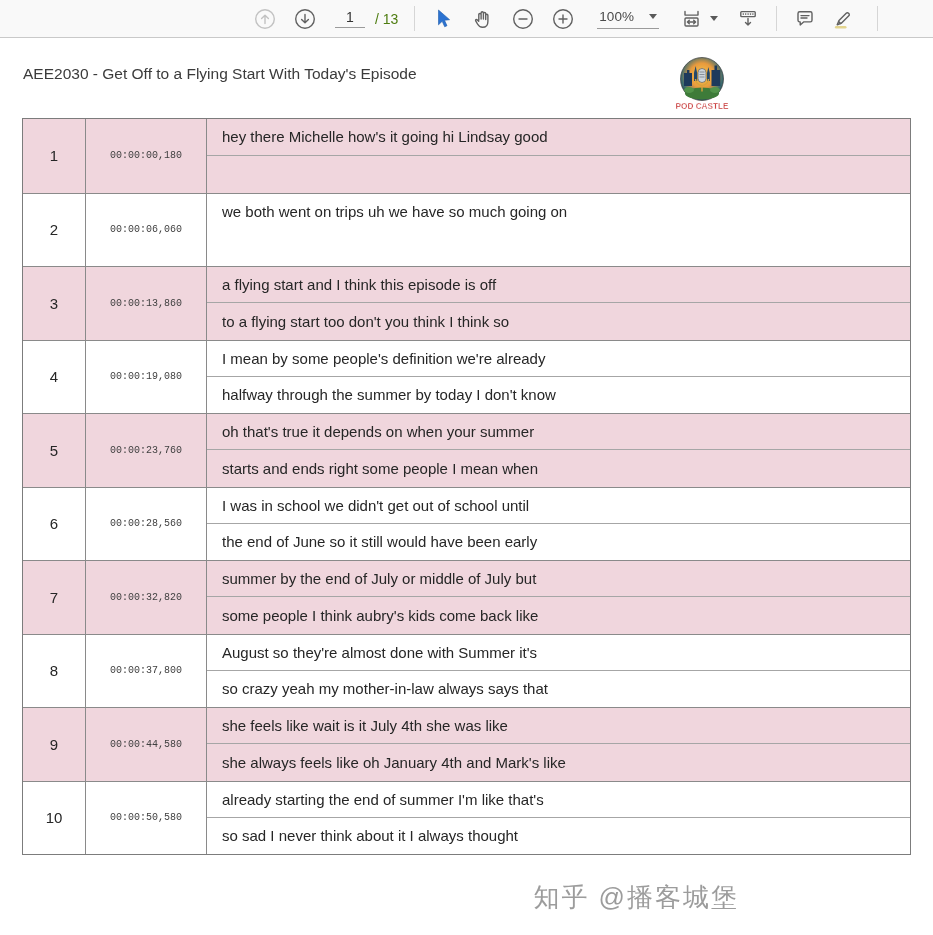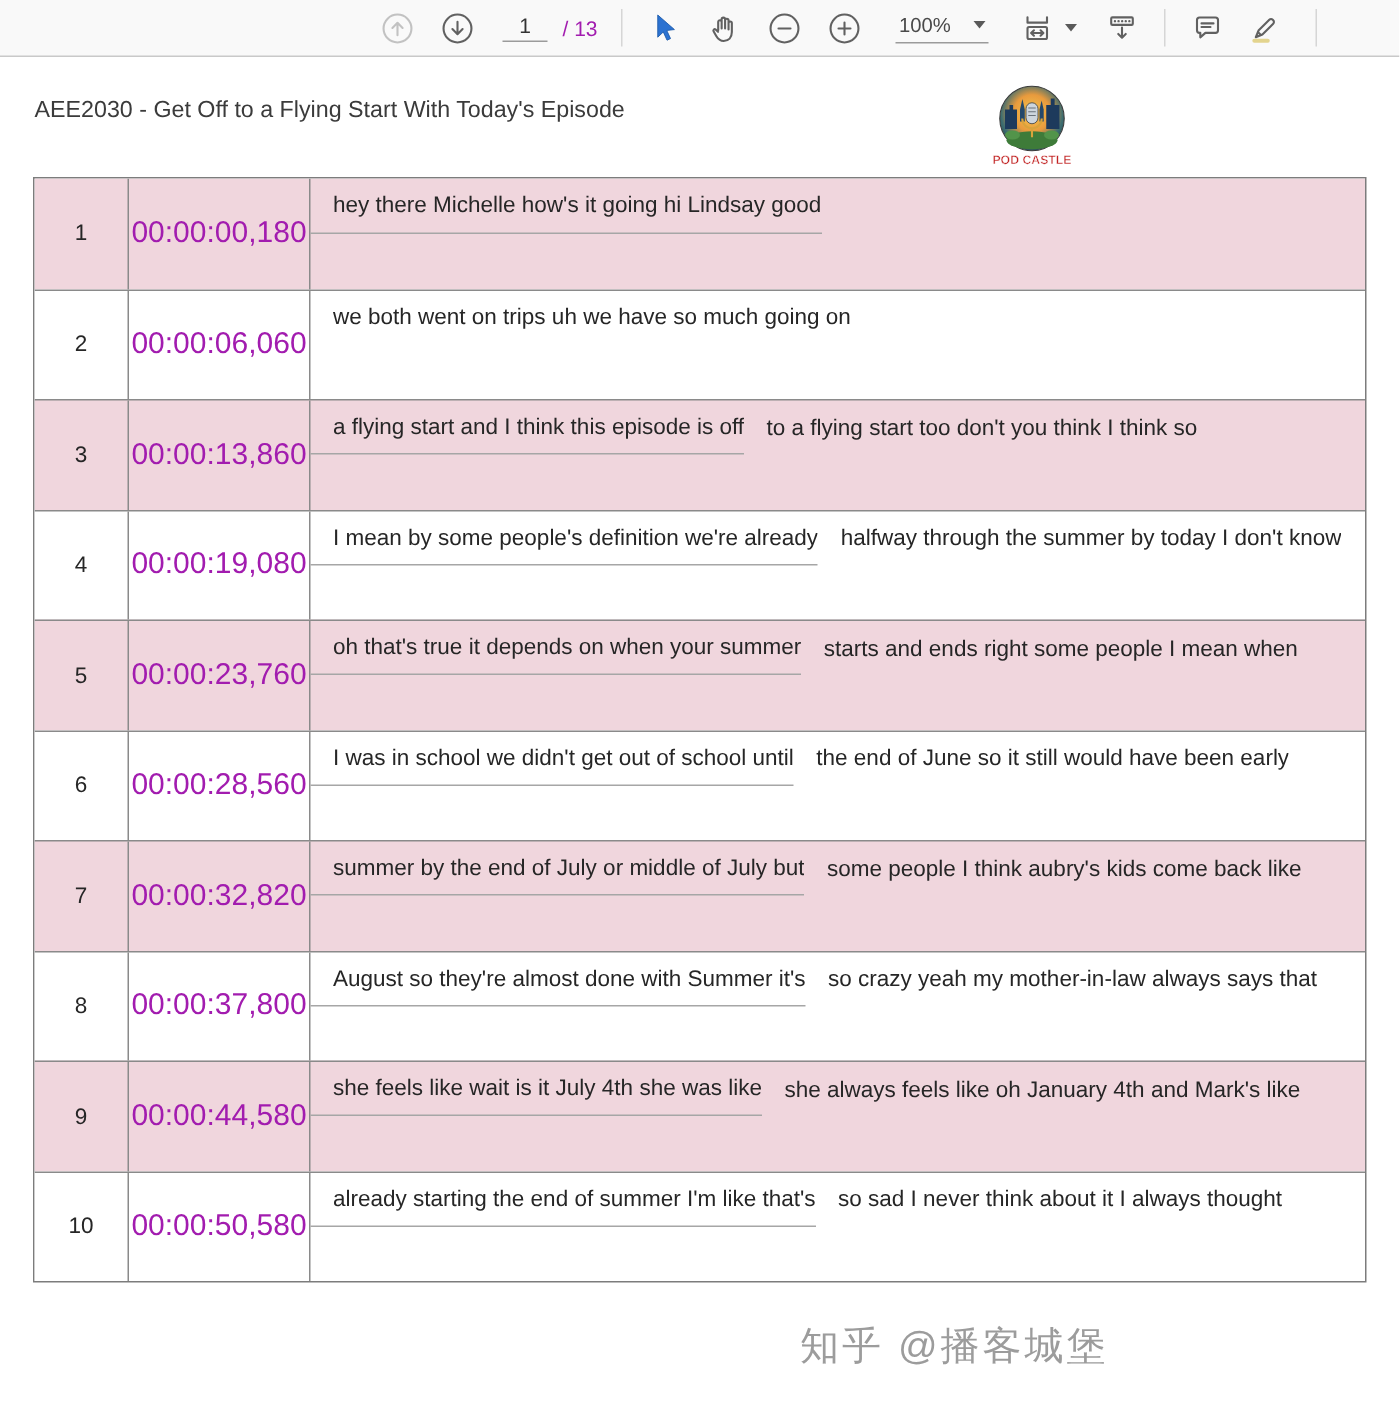--- a/index.html
+++ b/index.html
@@ -22,51 +22,51 @@
   }
   .tb-btn{width:24px;height:24px;display:flex;align-items:center;justify-content:center;flex:0 0 auto;cursor:pointer;}
   .tb-btn svg{display:block;}
   .icon-stroke{stroke:var(--icon);fill:none;stroke-width:1.4;stroke-linecap:round;stroke-linejoin:round;}
   .icon-stroke.disabled{stroke:#c2c2c2;}
   .vdiv{width:1px;height:25px;background:#d6d6d6;flex:0 0 auto;}
   .page-input{
     width:30px;text-align:center;border-bottom:1px solid #9b9b9b;
     font-size:14px;color:#333;padding-bottom:2px;margin-left:2px;cursor:text;
   }
-  .page-count{font-size:14px;color:#a21caf;margin-left:-6px;}
+  .page-count{font-size:14px;color:#4d7c0f;margin-left:-6px;}
   .zoom-level{
     display:flex;align-items:center;gap:15px;border-bottom:1px solid #9b9b9b;
     padding:0 2px 4px 2px;font-size:13.5px;color:#4a4a4a;cursor:pointer;
   }
   .caret{width:0;height:0;border-left:4px solid transparent;border-right:4px solid transparent;border-top:5px solid #5a5a5a;}
   .tb-group{display:flex;align-items:center;gap:5px;cursor:pointer;}
   
   .page{position:relative;width:749px;height:896px;background:#fff;}
   .doc-title{position:absolute;left:23px;top:27px;font-size:15.5px;color:#3b3b3b;}
-  .logo{position:absolute;right:34px;top:17px;width:54px;text-align:center;}
+  .logo{position:absolute;right:20px;top:17px;width:54px;text-align:center;}
   
   .srt-table{
     position:absolute;left:22px;top:80px;width:889px;height:737px;
     border:1px solid #7c7c7c;box-sizing:border-box;overflow:hidden;background:#fff;
   }
   .row{display:flex;height:73.5px;box-sizing:border-box;background:#fff;}
   .row + .row{border-top:1px solid var(--border);}
   .row.shaded{background:var(--pink);}
   .cell{box-sizing:border-box;}
   .cell.num{
     width:63px;border-right:1px solid var(--border);
     display:flex;align-items:center;justify-content:center;
     font-size:15px;color:#262626;flex:0 0 auto;
   }
   .cell.time{
     width:121px;border-right:1px solid var(--border);
     display:flex;align-items:center;justify-content:center;
-    font-size:20px;color:#a21caf;flex:0 0 auto;
-  }
-  .cell.text{flex:1;display:flex;flex-direction:row;}
+    font-size:10px;color:#404040;flex:0 0 auto;font-family:Liberation Mono, monospace;
+  }
+  .cell.text{flex:1;display:flex;flex-direction:column;}
   .line{
     height:50%;display:flex;align-items:center;box-sizing:border-box;
     padding-left:15px;font-size:15px;color:#262626;white-space:nowrap;overflow:hidden;
   }
   .line.l1{border-bottom:1px solid #a6a6a6;}
   
   .watermark{
     position:absolute;right:10px;top:842px;font-size:26px;letter-spacing:2px;
     color:#8f8f8f;opacity:.88;text-shadow:1px 1px 0 rgba(255,255,255,.95);
     font-family:Liberation Sans, sans-serif;pointer-events:none;

